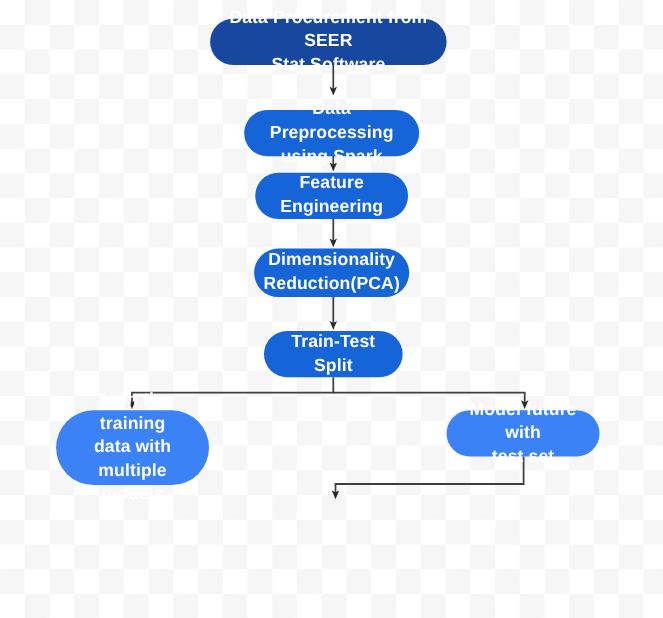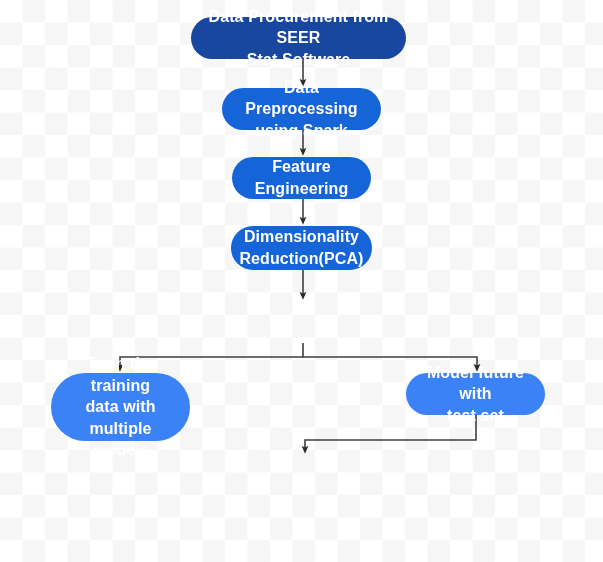--- a/index.html
+++ b/index.html
@@ -45,21 +45,21 @@
     border-radius: 999px;
     padding: 4px 14px;
     white-space: pre-line;
     letter-spacing: 0.1px;
   }
   .n-source   { background: #17479e; }
   .n-mid      { background: #1565d8; }
   .n-leaf     { background: #3b82f6; }
 
   .node-1 { left: 191px; top: 17px;  width: 215px; height: 42px; }
-  .node-2 { left: 222px; top: 88px;  width: 159px; height: 42px; }
+  .node-2 { left: 222px; top: 100px;  width: 159px; height: 42px; }
   .node-3 { left: 232px; top: 157px; width: 139px; height: 42px; }
   .node-4 { left: 231px; top: 226px; width: 141px; height: 44px; }
   .node-5 { left: 240px; top: 301px; width: 126px; height: 42px; }
   .node-6 { left: 51px;  top: 373px; width: 139px; height: 68px; }
   .node-7 { left: 406px; top: 373px; width: 139px; height: 42px; }
   .node-8 { left: 237px; top: 455px; width: 136px; height: 42px; }
 </style>
 </head>
 <body>
 
@@ -90,20 +90,21 @@
 
   <div class="node n-mid node-2">Data Preprocessing
 using Spark</div>
 
   <div class="node n-mid node-3">Feature
 Engineering</div>
 
   <div class="node n-mid node-4">Dimensionality
 Reduction(PCA)</div>
 
+  <div class="node n-mid node-5">Train-Test Split</div>
 
   <div class="node n-leaf node-6">Train the training
 data with multiple
 models</div>
 
   <div class="node n-leaf node-7">Model future with
 test set</div>
 
 
 </div>

